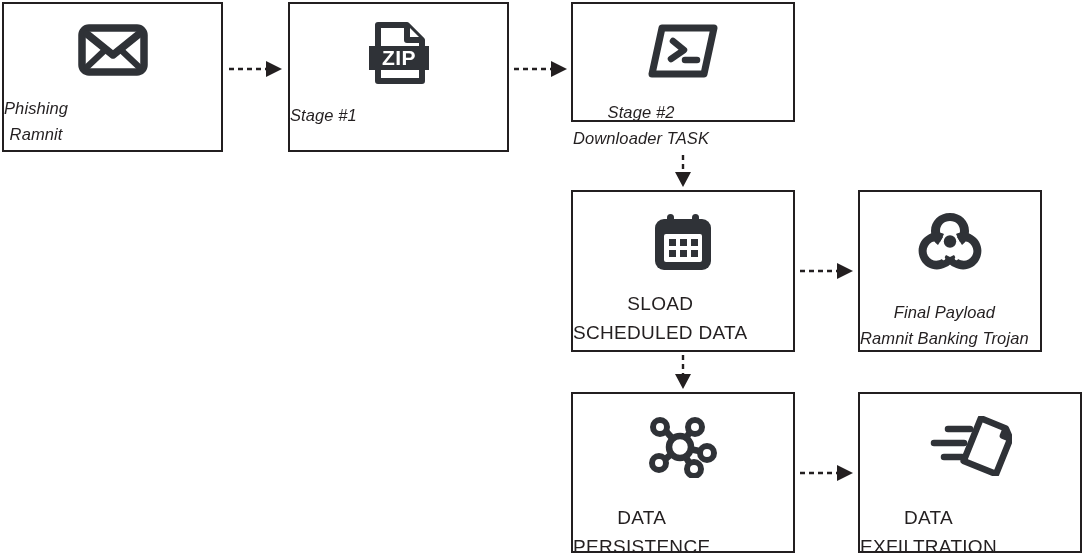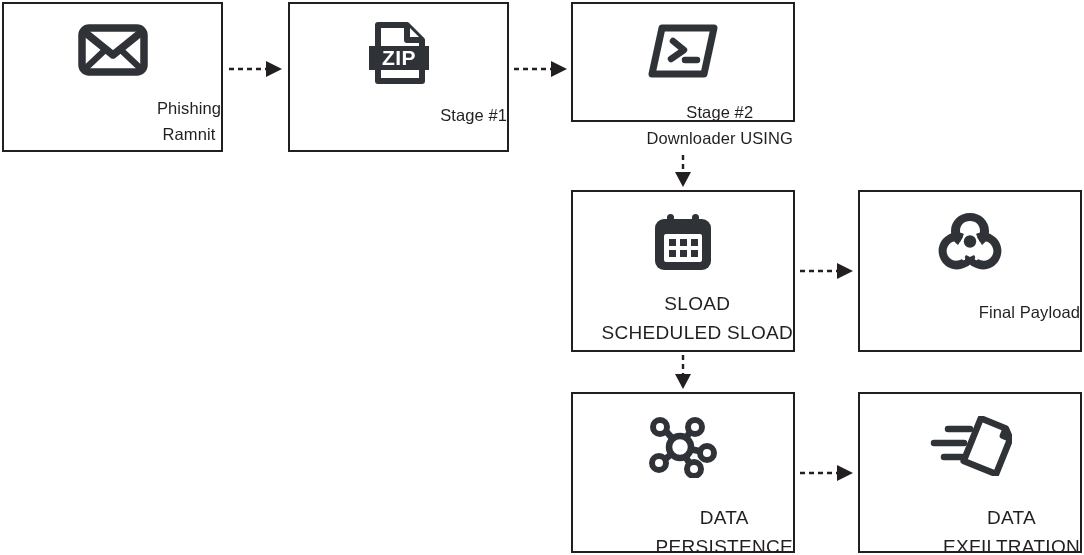--- a/index.html
+++ b/index.html
@@ -20,58 +20,59 @@
   }
 
   
   .node {
     position: absolute;
     box-sizing: border-box;
     background: #ffffff;
     border: 2.5px solid #231f20;
     display: flex;
     flex-direction: column;
-    align-items: flex-end;
+    align-items: flex-start;
     justify-content: flex-start;
   }
   .node-icon {
     display: block;
     margin: 0 auto;
   }
   .node-label {
     text-align: center;
     color: #231f20;
     line-height: 1.55;
     letter-spacing: 0.1px;
   }
   .label-regular {
     font-size: 16.5px;
     font-weight: 400;
+    font-style: italic;
   }
   .label-caps {
     font-size: 19px;
     font-weight: 400;
     letter-spacing: 0.3px;
     line-height: 1.52;
   }
 
   
   #node-phishing      { left: 2px;   top: 2px;   width: 221px; height: 150px; }
   #node-stage1        { left: 288px; top: 2px;   width: 221px; height: 150px; }
   #node-stage2        { left: 571px; top: 2px;   width: 224px; height: 120px; }
   #node-persistence   { left: 571px; top: 190px; width: 224px; height: 162px; }
-  #node-payload       { left: 858px; top: 190px; width: 224px; height: 162px; }
+  #node-payload       { left: 858px; top: 190px; width: 184px; height: 162px; }
   #node-collection    { left: 571px; top: 392px; width: 224px; height: 161px; }
   #node-exfiltration  { left: 858px; top: 392px; width: 224px; height: 161px; }
 
   
   #node-phishing .node-icon     { margin-top: 20px; }
   #node-phishing .node-label    { margin-top: 16px; }
   #node-stage1 .node-icon       { margin-top: 16px; }
-  #node-stage1 .node-label      { margin-top: 13px; margin-left: 16px; }
+  #node-stage1 .node-label      { margin-top: 13px; }
   #node-stage2 .node-icon       { margin-top: 18px; }
   #node-stage2 .node-label      { margin-top: 16px; }
   #node-persistence .node-icon  { margin-top: 20px; }
   #node-persistence .node-label { margin-top: 14px; }
   #node-payload .node-icon      { margin-top: 18px; }
   #node-payload .node-label     { margin-top: 24px; }
   #node-collection .node-icon   { margin-top: 22px; }
   #node-collection .node-label  { margin-top: 22px; }
   #node-exfiltration .node-icon { margin-top: 22px; }
   #node-exfiltration .node-label{ margin-top: 24px; }
@@ -124,42 +125,42 @@
   <div class="node" id="node-stage2">
     <span class="node-icon">
       <svg width="76" height="58" viewBox="0 0 76 58" xmlns="http://www.w3.org/2000/svg">
         <path d="M17 6 H69 L59 52 H7 Z" fill="none" stroke="#2f3237" stroke-width="7" stroke-linejoin="round"></path>
         <path d="M28 19 L39 28 L26 37" fill="none" stroke="#2f3237" stroke-width="6.5" stroke-linecap="round" stroke-linejoin="round"></path>
         <path d="M40 38 H52" fill="none" stroke="#2f3237" stroke-width="6.5" stroke-linecap="round"></path>
       </svg>
     </span>
     <div class="node-label label-regular">
       <div>Stage #2</div>
-      <div>Downloader USING</div>
+      <div>Downloader TASK</div>
     </div>
   </div>
 
   <div class="node" id="node-persistence">
     <span class="node-icon">
       <svg width="62" height="60" viewBox="0 0 62 60" xmlns="http://www.w3.org/2000/svg">
         <rect x="15" y="2" width="7" height="12" rx="3.5" fill="#2f3237"></rect>
         <rect x="40" y="2" width="7" height="12" rx="3.5" fill="#2f3237"></rect>
         <rect x="3" y="7" width="56" height="51" rx="9" ry="9" fill="#2f3237"></rect>
         <rect x="12" y="22" width="38" height="28" rx="2" fill="#ffffff"></rect>
         <rect x="17" y="27" width="7" height="7" fill="#2f3237"></rect>
         <rect x="28" y="27" width="7" height="7" fill="#2f3237"></rect>
         <rect x="39" y="27" width="7" height="7" fill="#2f3237"></rect>
         <rect x="17" y="38" width="7" height="7" fill="#2f3237"></rect>
         <rect x="28" y="38" width="7" height="7" fill="#2f3237"></rect>
         <rect x="39" y="38" width="7" height="7" fill="#2f3237"></rect>
       </svg>
     </span>
     <div class="node-label label-caps">
       <div>SLOAD</div>
-      <div>SCHEDULED SLOAD</div>
+      <div>SCHEDULED DATA</div>
     </div>
   </div>
 
   <div class="node" id="node-payload">
     <span class="node-icon">
       <svg width="66" height="62" viewBox="0 0 66 62" xmlns="http://www.w3.org/2000/svg">
         <g fill="#2f3237">
 
           <path d="M33 3
                    C22 3 14 11 14 21
@@ -201,20 +202,21 @@
 
         <g stroke="#ffffff" stroke-width="3.4" stroke-linecap="round">
           <line x1="29" y1="19" x2="37" y2="19"></line>
           <line x1="22.5" y1="41.5" x2="26.5" y2="48.5"></line>
           <line x1="43.5" y1="41.5" x2="39.5" y2="48.5"></line>
         </g>
       </svg>
     </span>
     <div class="node-label label-regular">
       <div>Final Payload</div>
+      <div>Ramnit Banking Trojan</div>
     </div>
   </div>
 
   <div class="node" id="node-collection">
     <span class="node-icon">
       <svg width="68" height="62" viewBox="0 0 68 62" xmlns="http://www.w3.org/2000/svg">
         <g stroke="#2f3237" stroke-width="6.5" fill="none">
           <line x1="31" y1="31" x2="15" y2="13"></line>
           <line x1="31" y1="31" x2="43" y2="13"></line>
           <line x1="31" y1="31" x2="55" y2="36"></line>

